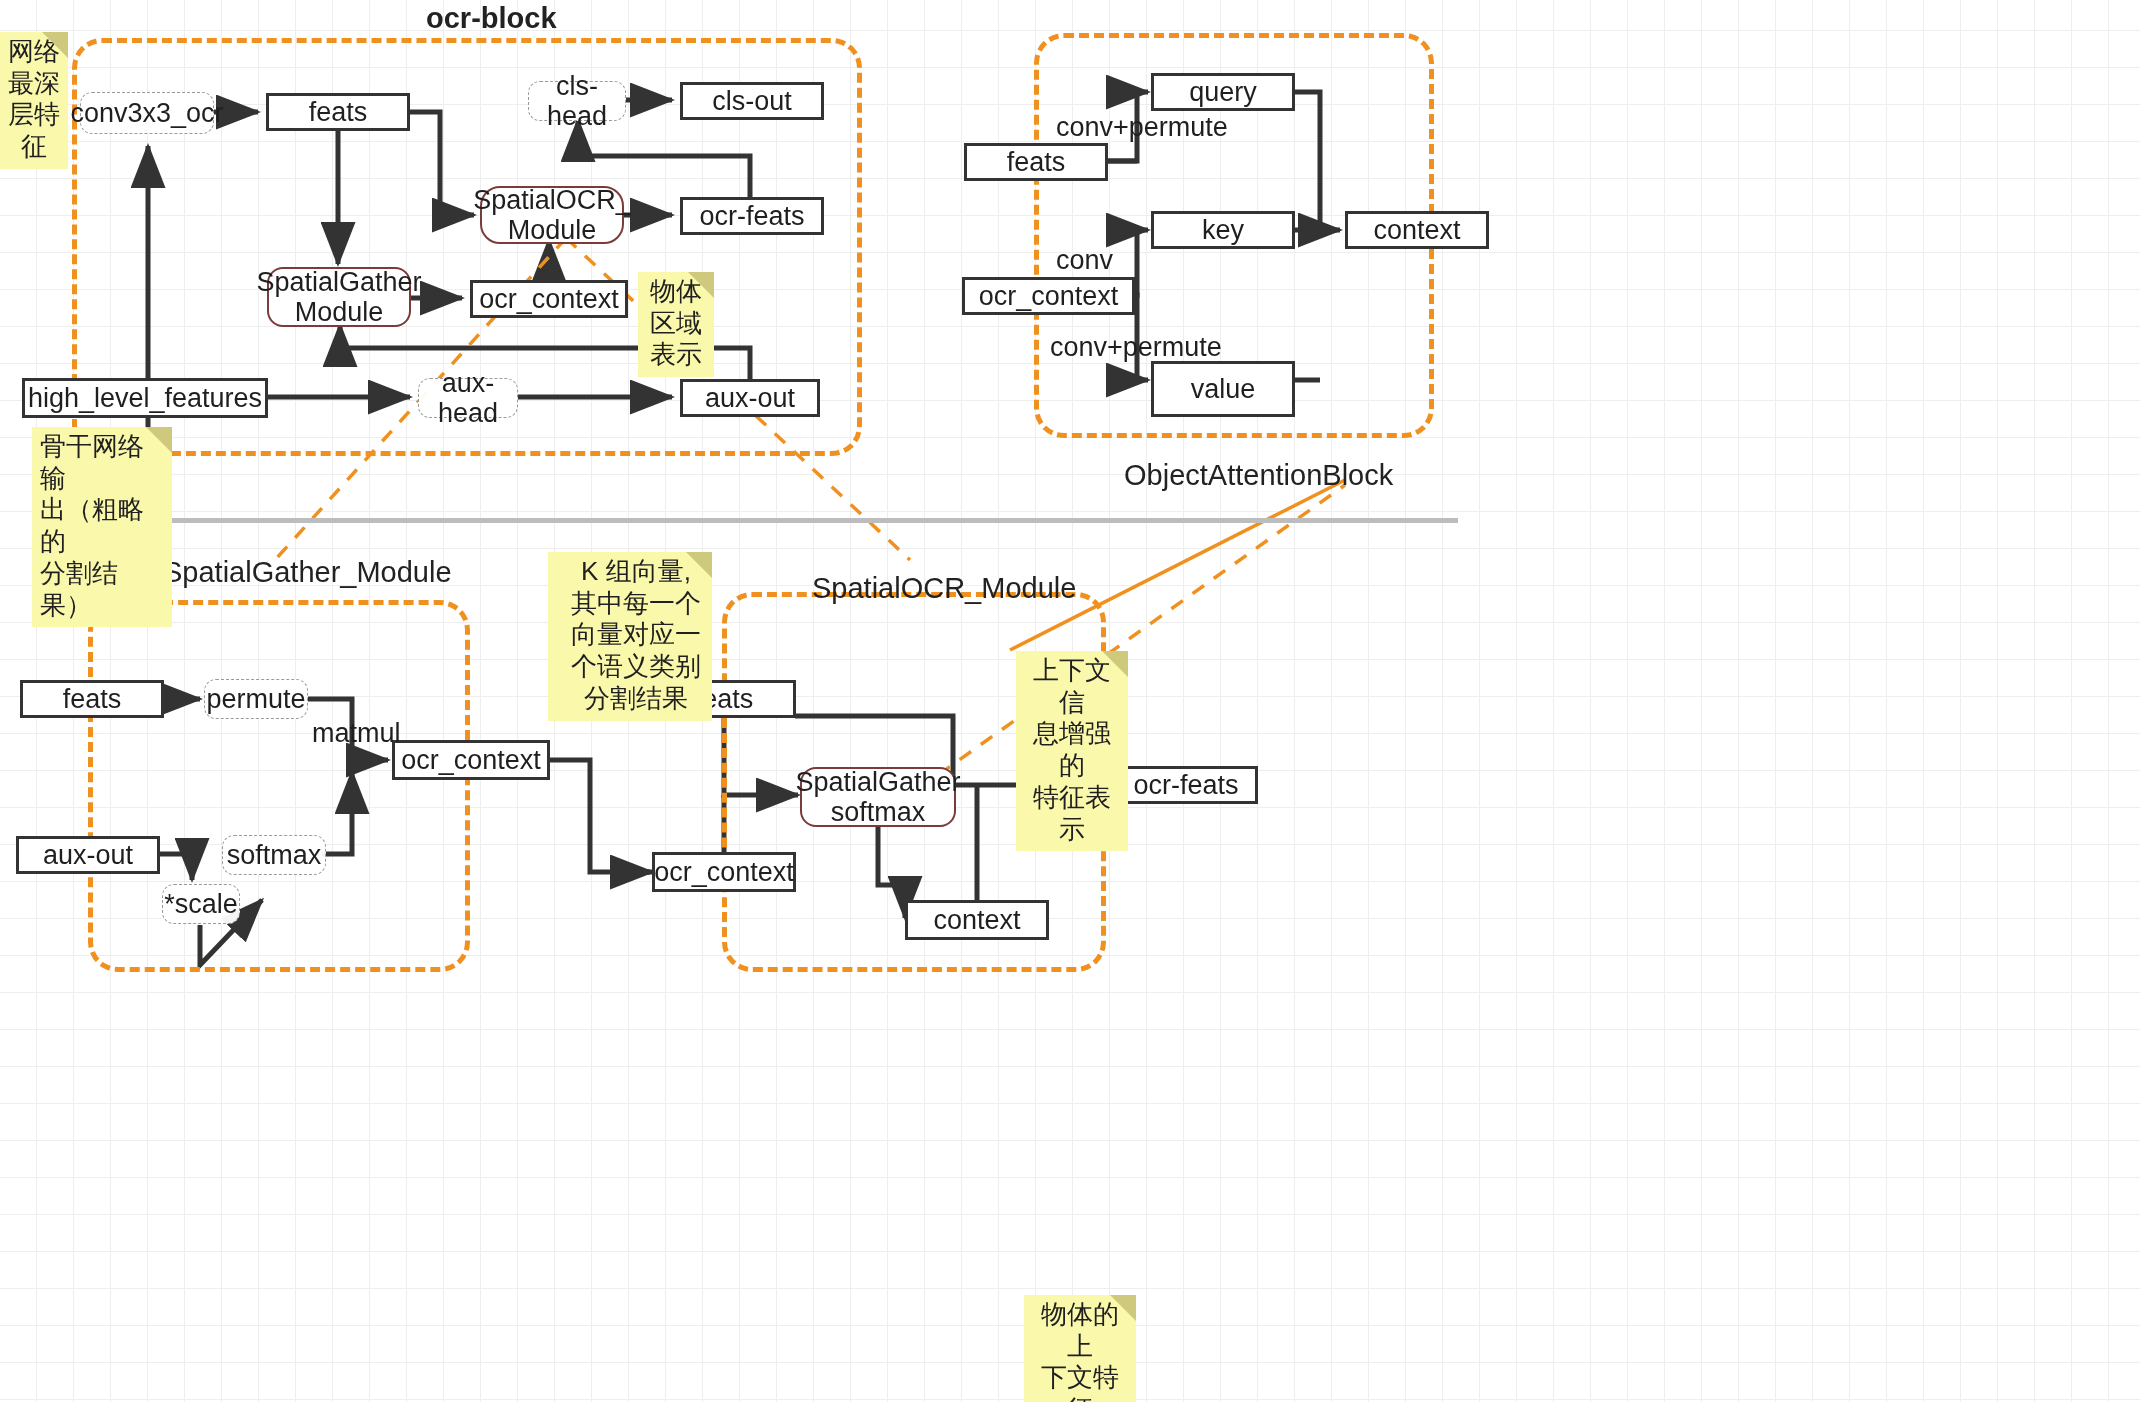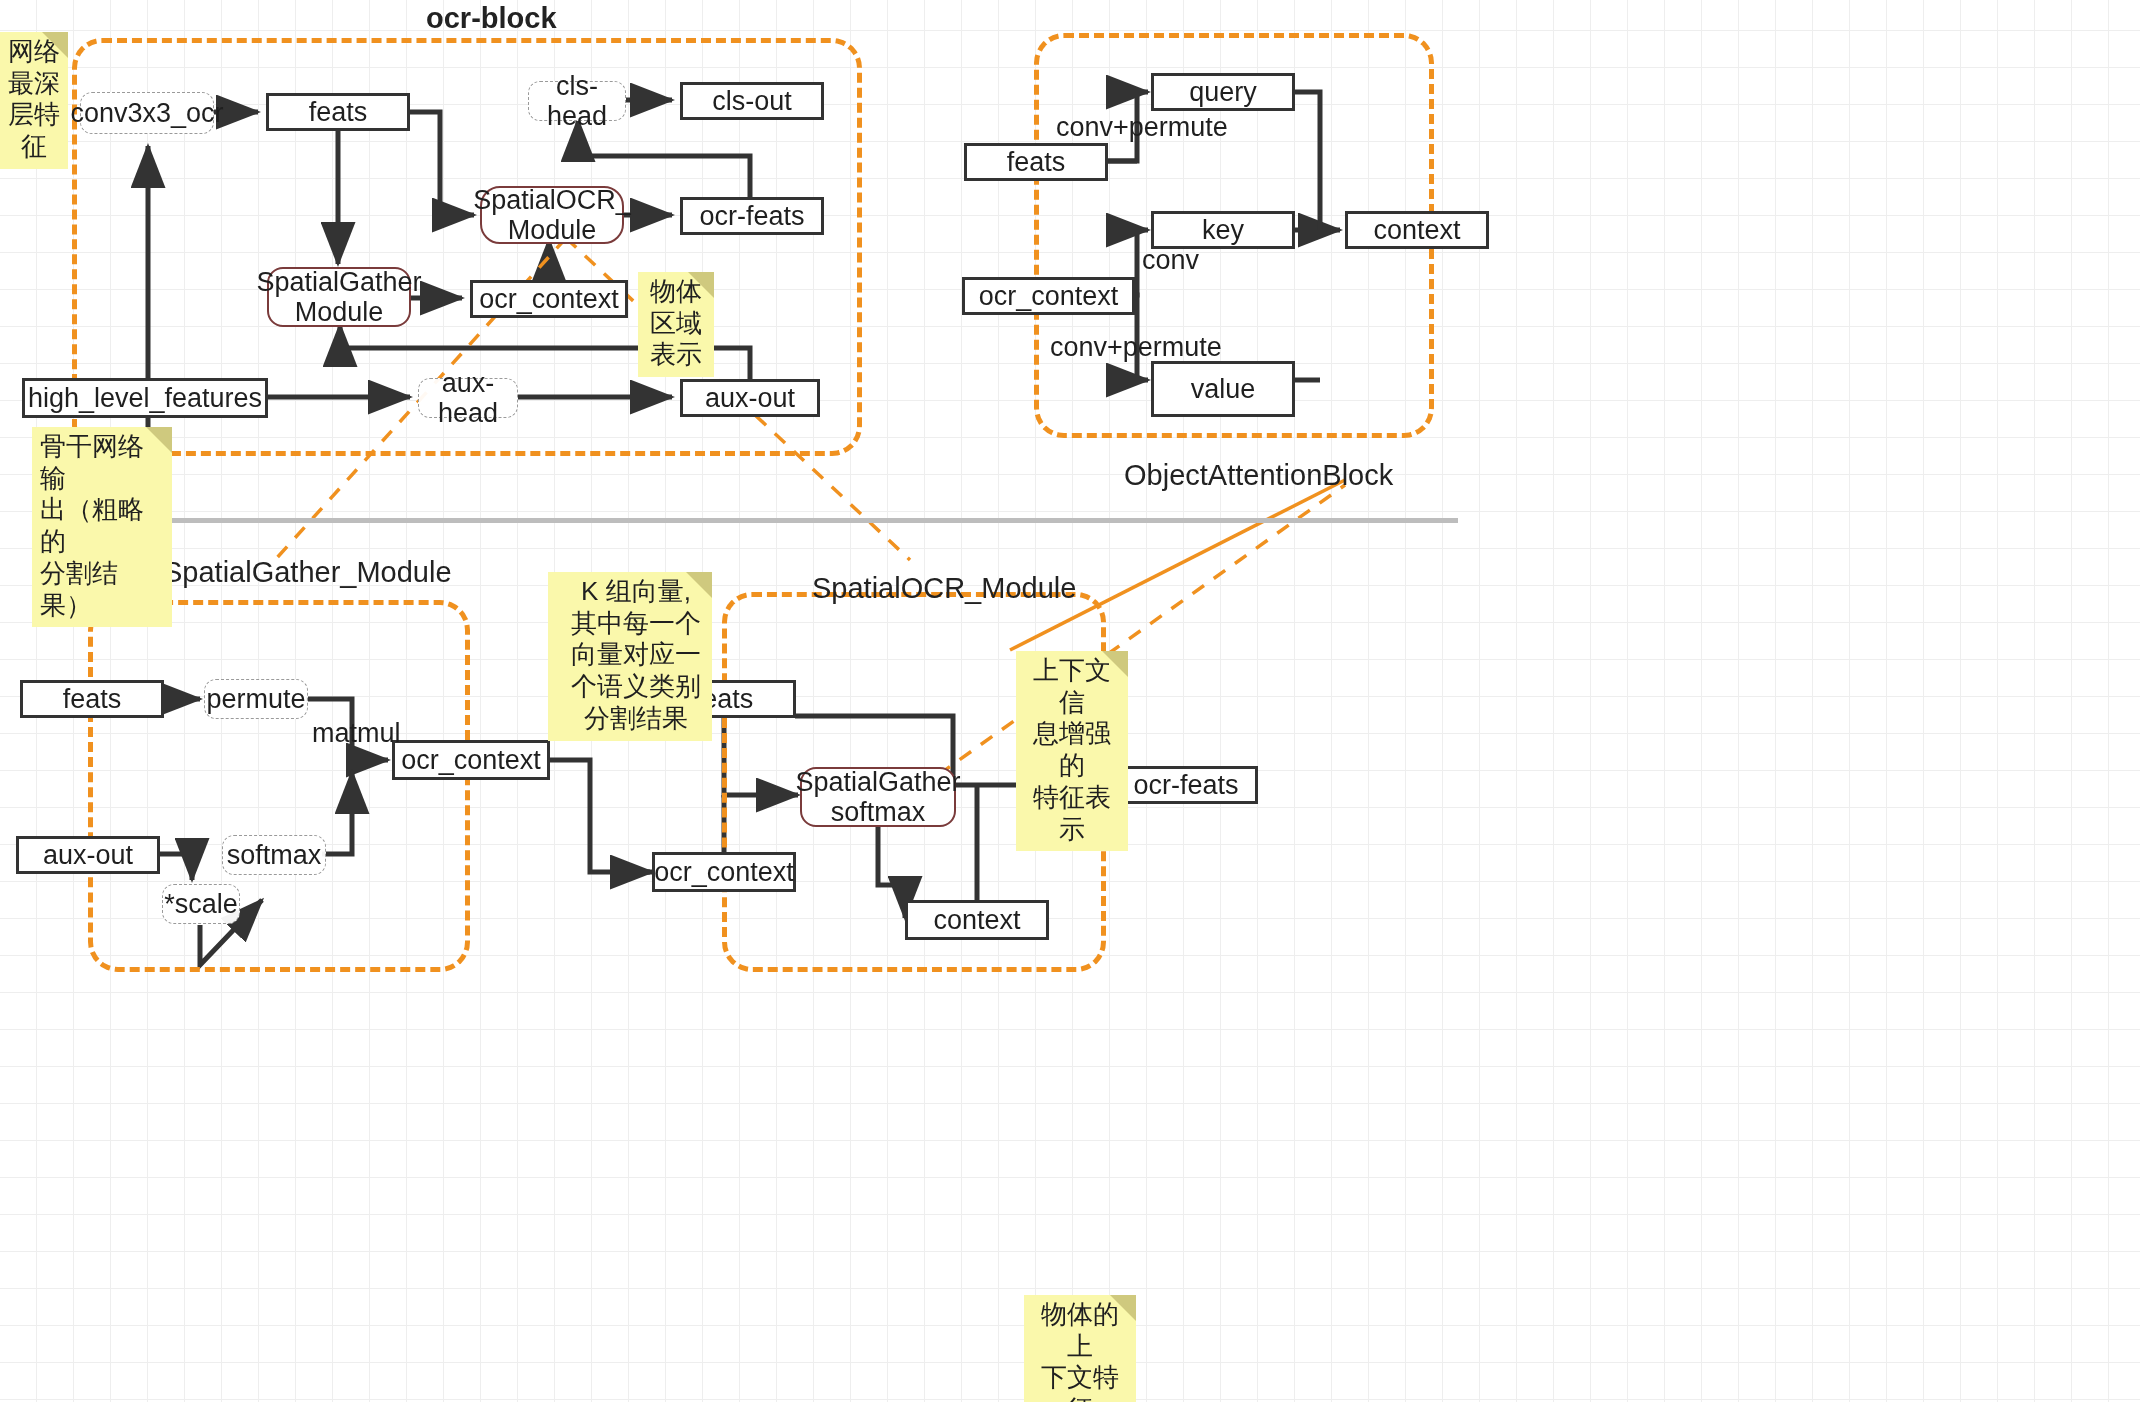--- a/index.html
+++ b/index.html
@@ -232,33 +232,33 @@
 </div>
 
 <div class="node solid" style="left:964px;top:143px;width:144px;height:38px;">feats</div>
 <div class="node solid" style="left:962px;top:277px;width:173px;height:38px;">ocr_context</div>
 <div class="node solid" style="left:1151px;top:73px;width:144px;height:38px;">query</div>
 <div class="node solid" style="left:1151px;top:211px;width:144px;height:38px;">key</div>
 <div class="node solid" style="left:1151px;top:361px;width:144px;height:56px;">value</div>
 <div class="node solid" style="left:1345px;top:211px;width:144px;height:38px;">context</div>
 
 <div class="elabel" style="left:1056px;top:112px;">conv+permute</div>
-<div class="elabel" style="left:1142px;top:245px;">conv</div>
+<div class="elabel" style="left:1056px;top:245px;">conv</div>
 <div class="elabel" style="left:1050px;top:332px;">conv+permute</div>
 
 <div class="node solid" style="left:20px;top:680px;width:144px;height:38px;">feats</div>
 <div class="node dashed" style="left:204px;top:679px;width:104px;height:40px;">permute</div>
 <div class="node solid" style="left:392px;top:740px;width:158px;height:40px;">ocr_context</div>
 <div class="node solid" style="left:16px;top:836px;width:144px;height:38px;">aux-out</div>
 <div class="node dashed" style="left:162px;top:884px;width:78px;height:40px;">*scale</div>
 <div class="node dashed" style="left:222px;top:835px;width:104px;height:40px;">softmax</div>
 
 <div class="elabel" style="left:312px;top:718px;">matmul</div>
 
-<div class="note" style="left:548px;top:572px;width:164px;padding-left:20px;">
+<div class="note" style="left:548px;top:552px;width:164px;padding-left:20px;">
   <span class="fold"></span>
   <div>K 组向量,</div>
   <div>其中每一个</div>
   <div>向量对应一</div>
   <div>个语义类别</div>
   <div>分割结果</div>
 </div>
 
 <div class="node solid" style="left:652px;top:680px;width:144px;height:38px;">feats</div>
 <div class="node solid" style="left:652px;top:852px;width:144px;height:40px;">ocr_context</div>

